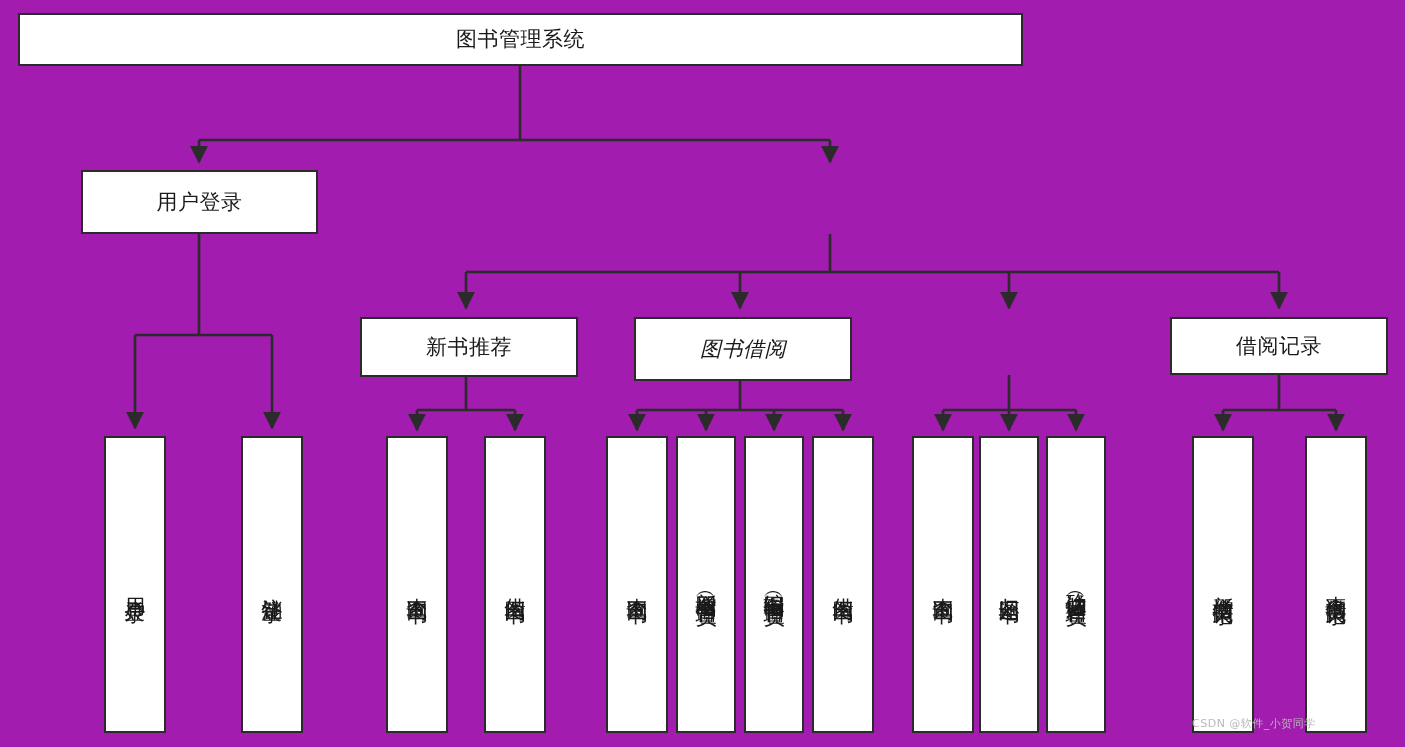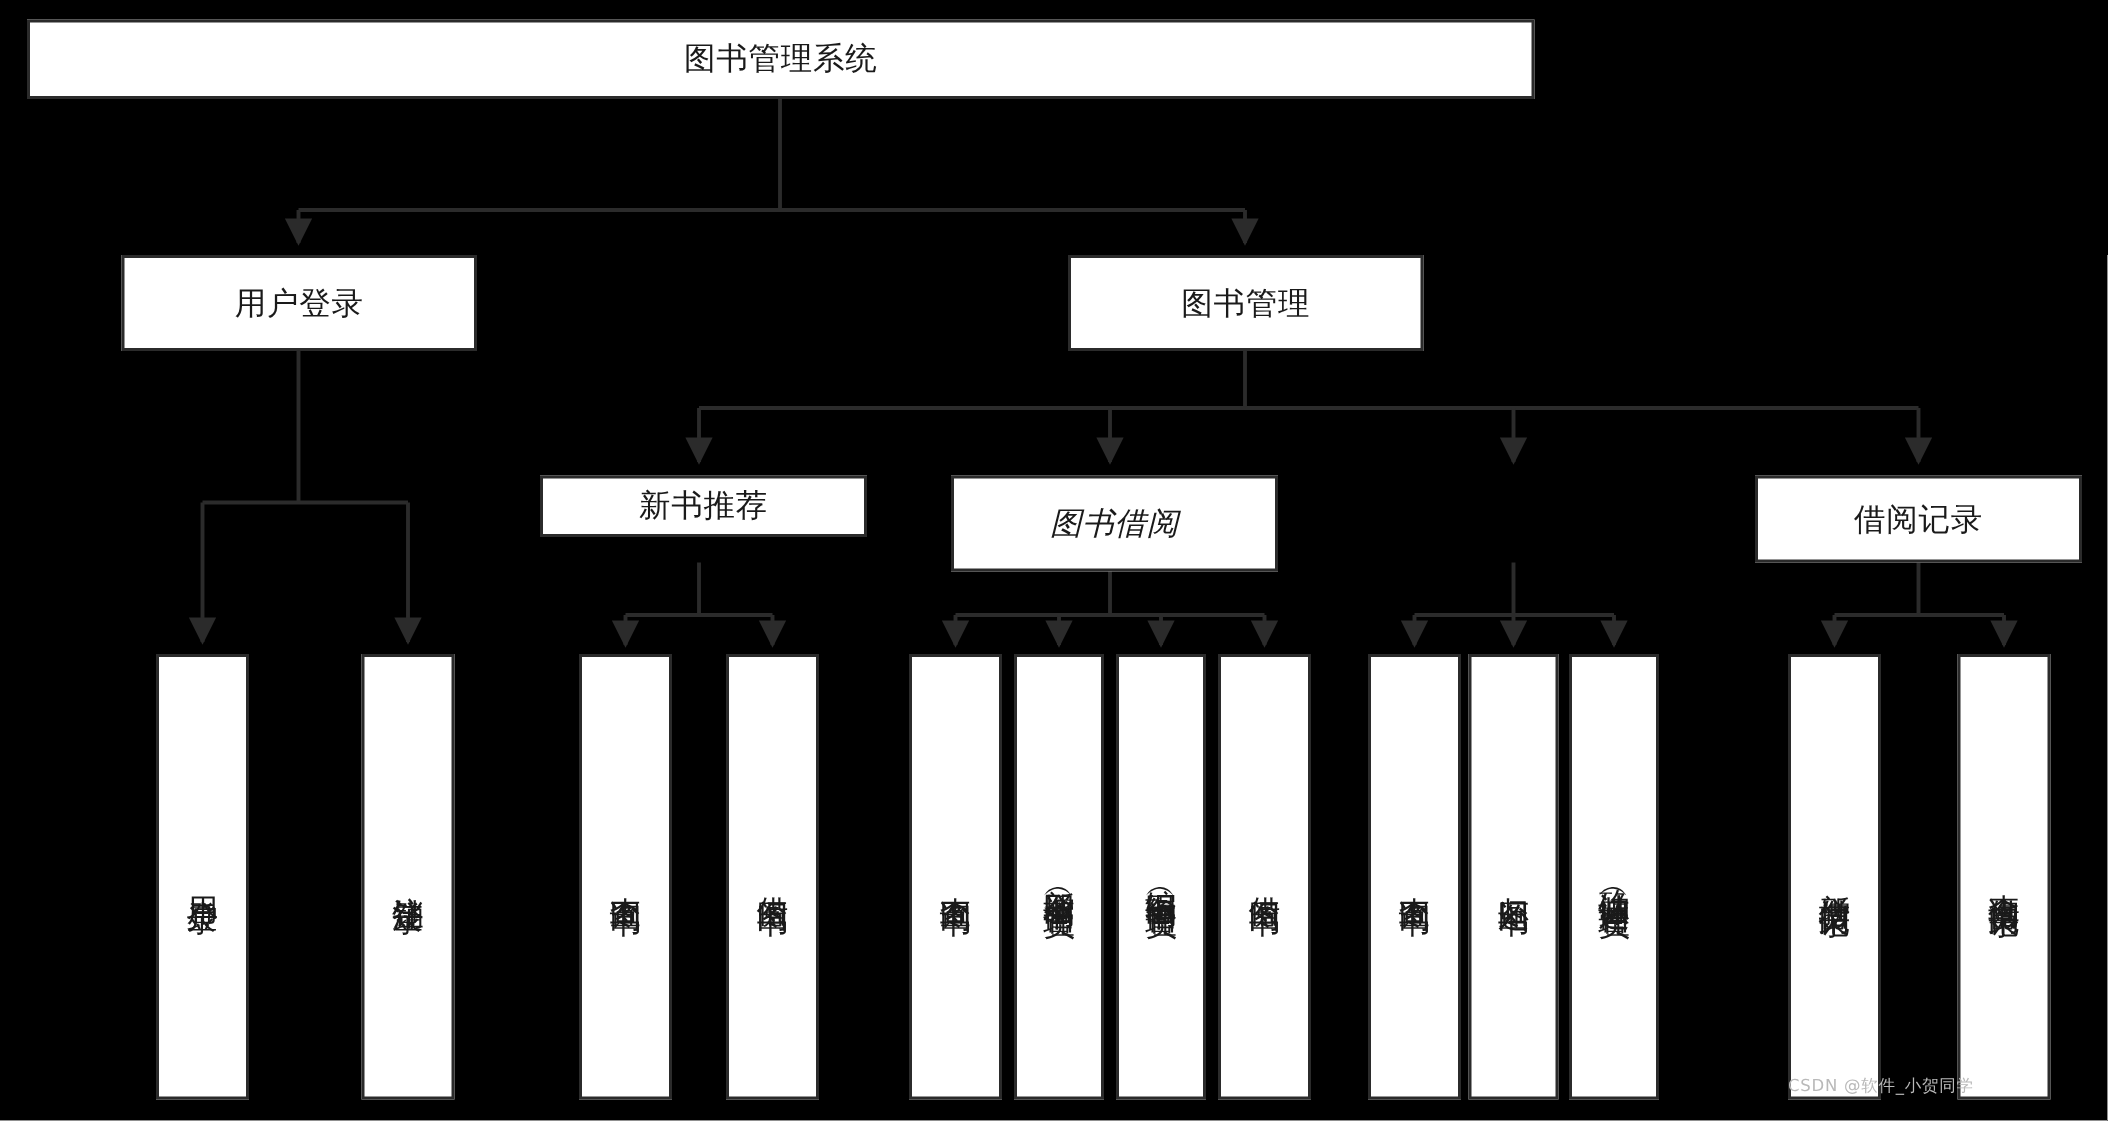--- a/index.html
+++ b/index.html
@@ -8,21 +8,21 @@
     padding: 0;
     background: #ffffff;
   }
   body {
     font-family: "DejaVu Sans", "Liberation Sans", sans-serif;
   }
   #diagram-root {
     position: relative;
     width: 1405px;
     height: 747px;
-    background: #000000;
+    background: #a21caf;
     overflow: hidden;
   }
   svg.edges {
     position: absolute;
     left: 0;
     top: 0;
     width: 1405px;
     height: 747px;
   }
   .node {
@@ -122,25 +122,22 @@
   </svg>
 
   <div class="node horizontal" style="left:18px; top:13px; width:1005px; height:53px;">
     <span class="node-label">图书管理系统</span>
   </div>
 
   <div class="node horizontal" style="left:81px; top:170px; width:237px; height:64px;">
     <span class="node-label">用户登录</span>
   </div>
 
-  <div class="node horizontal" style="left:712px; top:170px; width:237px; height:64px;">
-    <span class="node-label">图书管理</span>
-  </div>
-
-  <div class="node horizontal" style="left:360px; top:317px; width:218px; height:41px;">
+
+  <div class="node horizontal" style="left:360px; top:317px; width:218px; height:60px;">
     <span class="node-label">新书推荐</span>
   </div>
 
   <div class="node horizontal" style="left:634px; top:317px; width:218px; height:64px;font-style:italic;">
     <span class="node-label">图书借阅</span>
   </div>
 
 
   <div class="node horizontal" style="left:1170px; top:317px; width:218px; height:58px;font-family:Liberation Serif, serif;">
     <span class="node-label">借阅记录</span>

